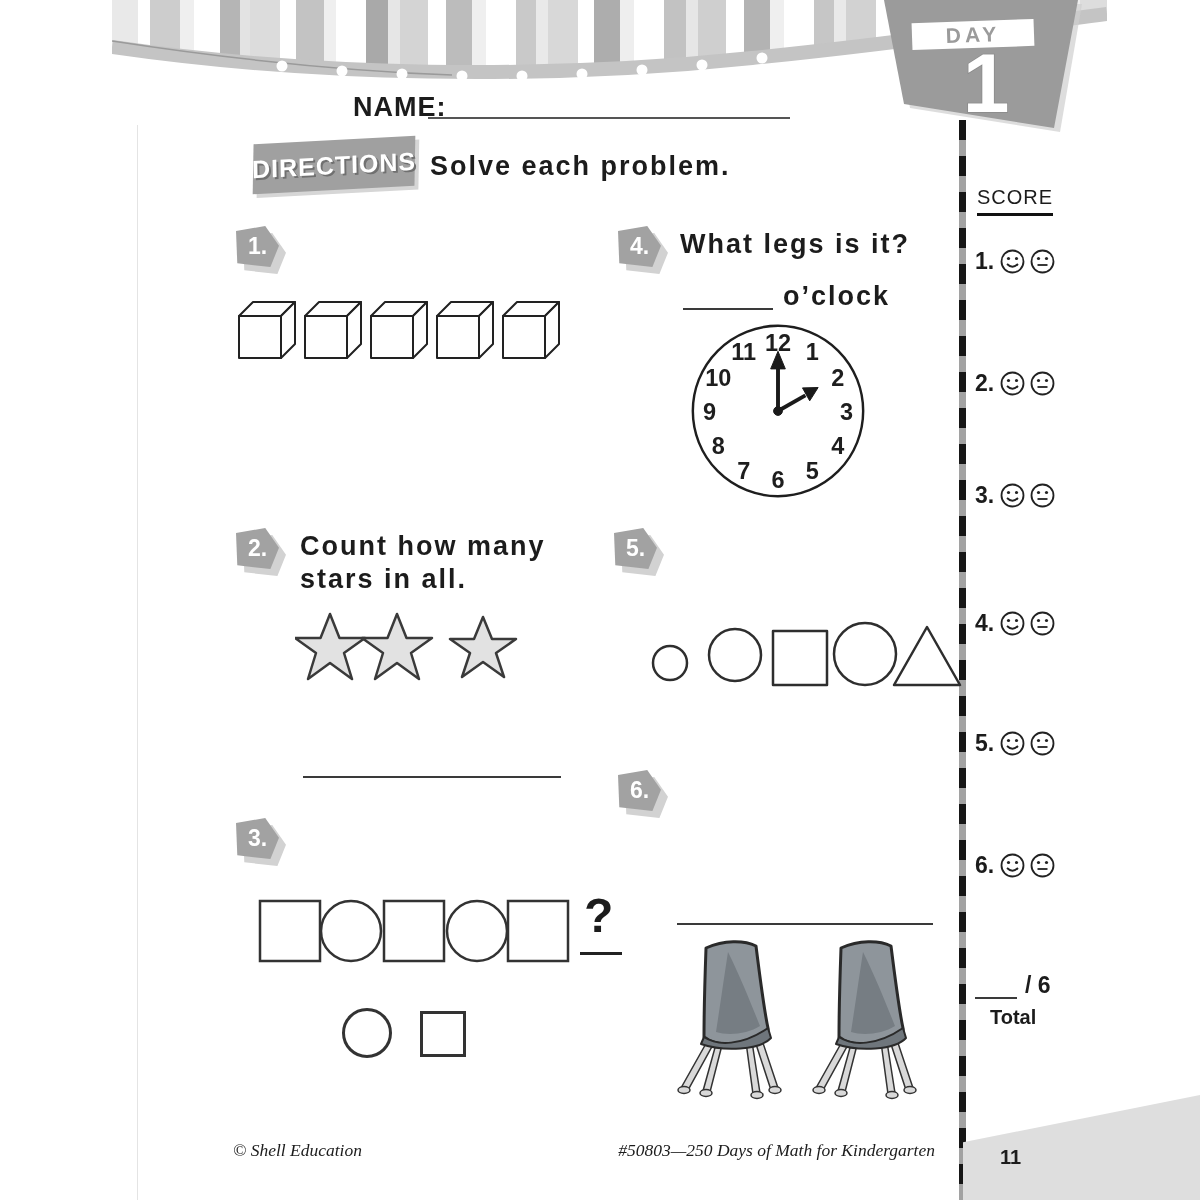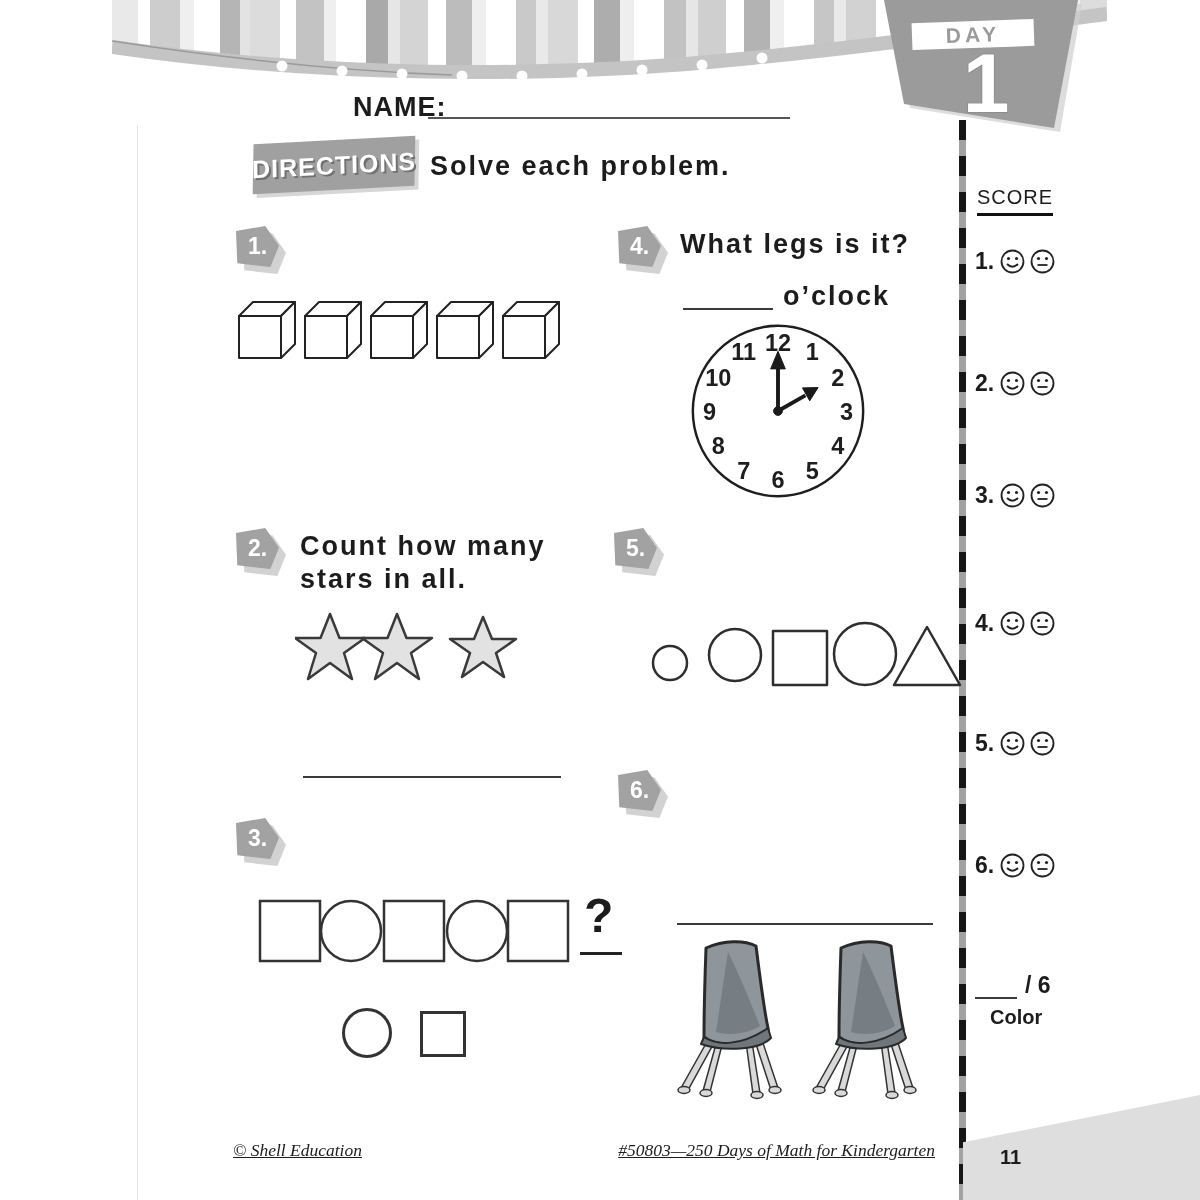--- a/index.html
+++ b/index.html
@@ -31,21 +31,21 @@
   .total-line{font-size:23px;font-weight:bold;}
   .total-label{font-size:20px;font-weight:bold;}
   
   .dashes{position:absolute;left:959px;top:120px;width:7px;height:1080px;
     background:repeating-linear-gradient(180deg,#161616 0 20px,#a2a2a2 20px 36px);}
   .edge-line{position:absolute;left:137px;top:125px;width:1px;height:1075px;background:#e4e4e4;}
   
   .shape-square{box-sizing:border-box;border:3px solid #333;background:#fff;}
   .shape-circle{box-sizing:border-box;border:3px solid #333;border-radius:50%;background:#fff;}
   .qmark{font-size:48px;font-weight:bold;}
-  .footer-text{font-family:"Liberation Serif",serif;font-style:italic;font-size:17.5px;text-decoration:underline;}
+  .footer-text{font-family:"Liberation Serif",serif;font-style:italic;font-size:17.5px;}
   .corner{position:absolute;left:963px;top:1095px;width:237px;height:105px;background:#dedede;
     clip-path:polygon(0% 45%,100% 0%,100% 100%,0% 100%);}
   .pagenum{font-size:20px;font-weight:bold;}
   svg text{font-family:"Liberation Sans",sans-serif;}
 </style>
 </head>
 <body>
 
 <div class="page">
 
@@ -385,21 +385,21 @@
       <circle cx="9.5" cy="10.5" r="1.6" fill="#222"></circle>
         <circle cx="17.5" cy="10.5" r="1.6" fill="#222"></circle>
       <line x1="8.5" y1="17" x2="18.5" y2="17" stroke="#222" stroke-width="1.8"></line>
     </svg>
   </div>
 
   <div class="abs" style="left:975px;top:972px;display:flex;align-items:flex-end;gap:8px;">
     <span class="blank" style="display:inline-block;width:42px;height:24px;"></span>
     <span class="total-line">/ 6</span>
   </div>
-  <div class="abs total-label" style="left:990px;top:1006px;">Color</div>
+  <div class="abs total-label" style="left:990px;top:1006px;">Total</div>
 
   <div class="abs footer-text" style="left:233px;top:1140px;">© Shell Education</div>
   <div class="abs footer-text" style="left:535px;top:1140px;width:400px;text-align:right;">#50803—250 Days of Math for Kindergarten</div>
 
   <div class="corner"></div>
   <div class="abs pagenum" style="left:1000px;top:1146px;">11</div>
 
 </div>
 
 </body></html>

